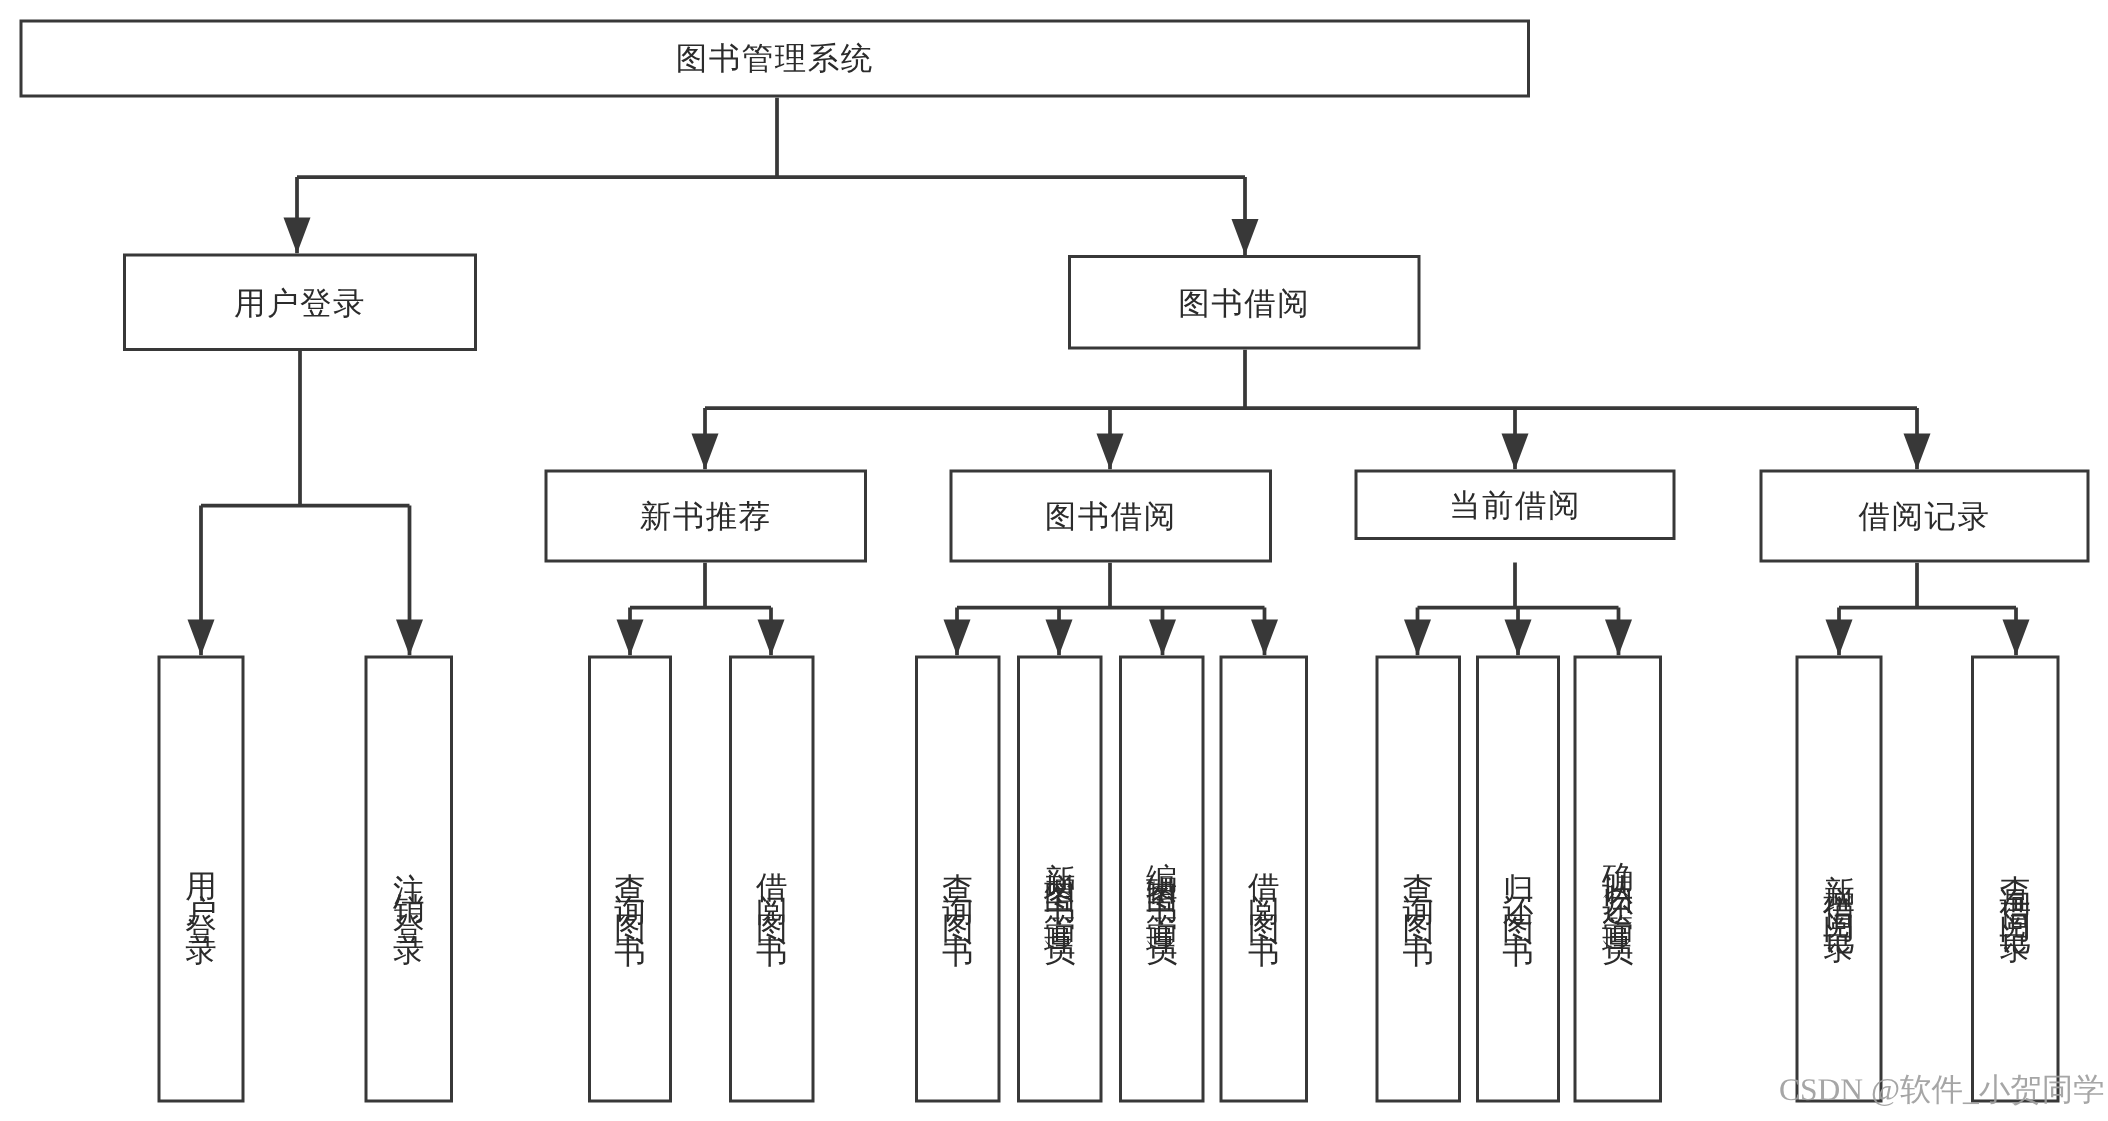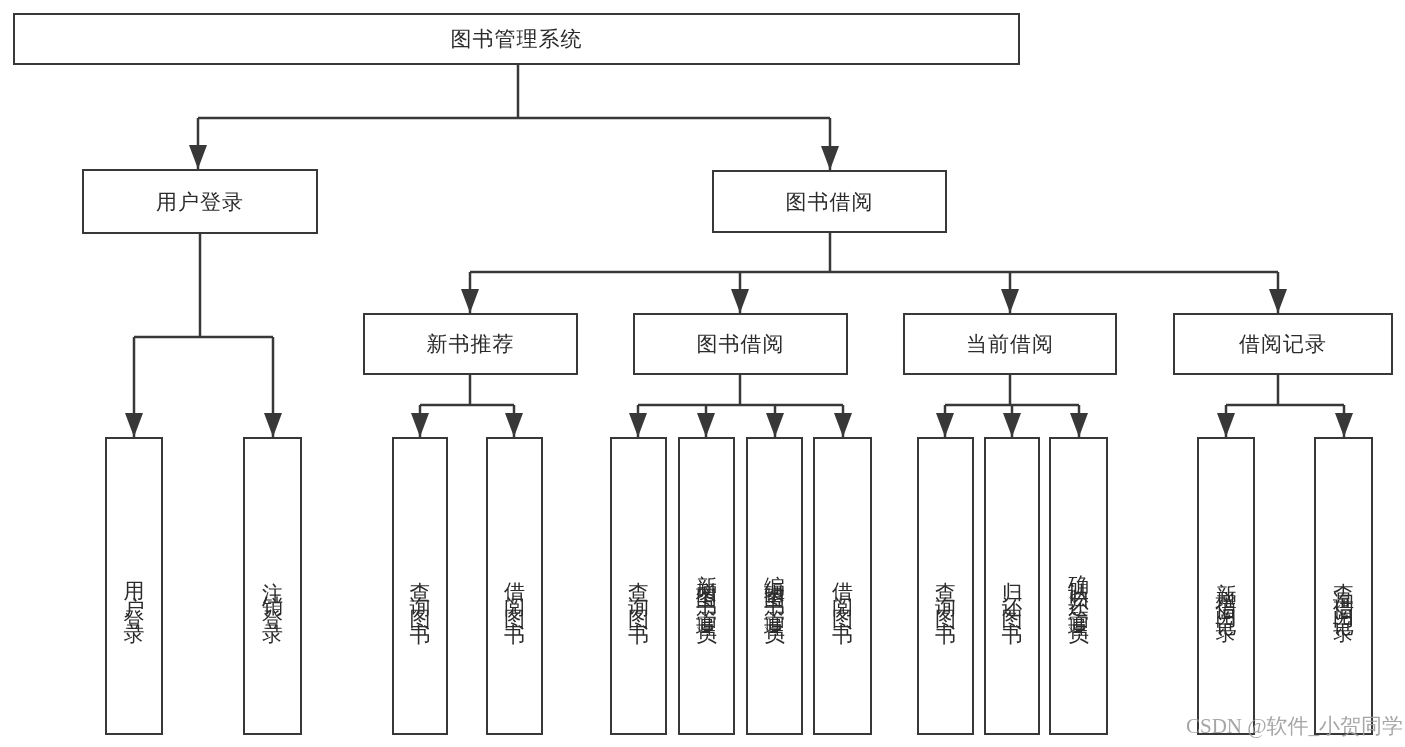--- a/index.html
+++ b/index.html
@@ -138,21 +138,21 @@
   <div class="box" style="left:712px; top:170px; width:235px; height:63px;">
     <span class="h-label">图书借阅</span>
   </div>
 
   <div class="box" style="left:363px; top:313px; width:215px; height:62px;">
     <span class="h-label">新书推荐</span>
   </div>
   <div class="box" style="left:633px; top:313px; width:215px; height:62px;justify-content:center;">
     <span class="h-label">图书借阅</span>
   </div>
-  <div class="box" style="left:903px; top:313px; width:214px; height:62px;">
+  <div class="box" style="left:903px; top:313px; width:214px; height:47px;">
     <span class="h-label">当前借阅</span>
   </div>
   <div class="box" style="left:1173px; top:313px; width:220px; height:62px;">
     <span class="h-label">借阅记录</span>
   </div>
 
   <div class="box chars4" style="left:105px; top:437px; width:58px; height:298px;">
     <span class="leaf-label">用户登录</span>
   </div>
   <div class="box chars4" style="left:243px; top:437px; width:59px; height:298px;">

